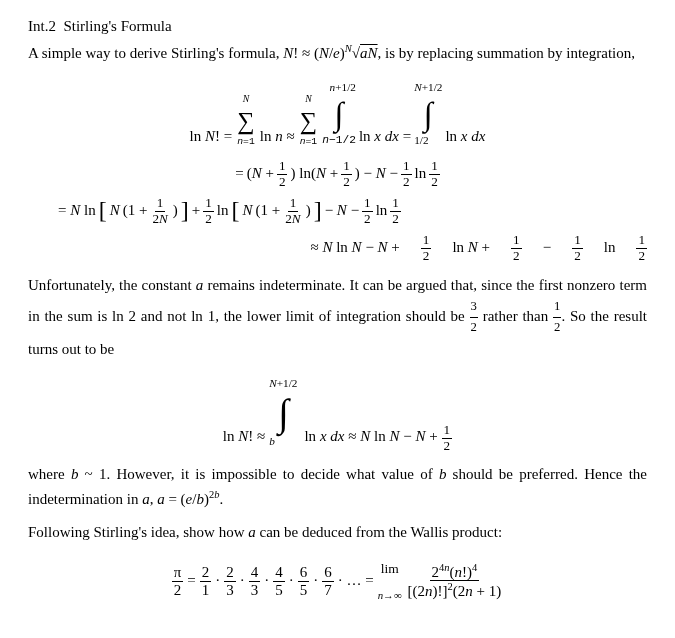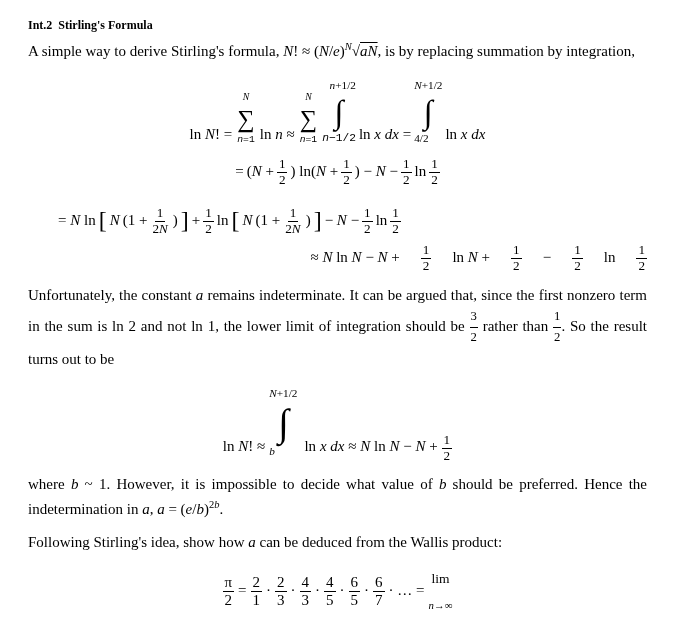--- a/index.html
+++ b/index.html
@@ -5,23 +5,23 @@
     * { margin: 0; padding: 0; box-sizing: border-box; }
     body {
       background: #fff;
       font-family: "Times New Roman", Times, serif;
       font-size: 15px;
       color: #000;
       width: 675px;
       padding: 18px 28px 18px 28px;
     }
     .section-title {
-      font-weight: bold;
+      font-weight: normal;
       margin-bottom: 6px;
-      font-size: 12px;
+      font-size: 15px;
     }
     .para {
       margin-bottom: 10px;
       line-height: 1.55;
       text-align: justify;
     }
     .math-block {
       text-align: center;
       margin: 10px 0;
       line-height: 2.2;
@@ -108,21 +108,21 @@
         <span style="font-size:0.75em; align-self:flex-end;"><em>n</em>+1/2</span>
         <span style="font-size:2.2em; line-height:0.85;">∫</span>
         <span style="font-size:0.75em; align-self:flex-start;font-family:Liberation Mono, monospace;"><em>n</em>−1/2</span>
       </div>
     </span>
     <span>ln <em>x</em> <em>dx</em> =</span>
     <span>
       <div style="display:inline-flex; flex-direction:column; align-items:center; vertical-align:middle;">
         <span style="font-size:0.75em; align-self:flex-end;"><em>N</em>+1/2</span>
         <span style="font-size:2.2em; line-height:0.85;">∫</span>
-        <span style="font-size:0.75em; align-self:flex-start;">4/2</span>
+        <span style="font-size:0.75em; align-self:flex-start;">1/2</span>
       </div>
     </span>
     <span>ln <em>x</em> <em>dx</em></span>
   </div>
 
   <div class="math-line" style="margin-top:4px; gap:3px;">
     <span>=</span>
     <span>(<em>N</em> +</span>
     <span>
       <div class="frac">
@@ -146,21 +146,21 @@
     </span>
     <span>ln</span>
     <span>
       <div class="frac">
           <span class="num">1</span>
           <span class="den">2</span>
         </div>
     </span>
   </div>
 
-  <div class="math-line" style="margin-top:16px; gap:3px; justify-content:flex-start; padding-left:30px;">
+  <div class="math-line" style="margin-top:4px; gap:3px; justify-content:flex-start; padding-left:30px;">
     <span>= <em>N</em> ln</span>
     <span class="big-bracket">[</span>
     <span><em>N</em></span>
     <span>(1 +</span>
     <span>
       <div class="frac">
           <span class="num">1</span>
           <span class="den">2<em>N</em></span>
         </div>
     </span>
@@ -319,14 +319,20 @@
       <div class="frac" style="font-size:1em;">
         <span class="num">6</span>
         <span class="den">7</span>
       </div>
     </span>
     <span>· … =</span>
     <span style="display:inline-flex; flex-direction:column; align-items:center; vertical-align:middle; font-size:0.9em;justify-content:space-between;">
       <span>lim</span>
       <span style="font-size:0.8em;"><em>n</em>→∞</span>
     </span>
+    <span>
+      <div class="frac" style="font-size:1em;">
+        <span class="num">2<sup>4<em>n</em></sup>(<em>n</em>!)<sup>4</sup></span>
+        <span class="den">[(2<em>n</em>)!]<sup>2</sup>(2<em>n</em> + 1)</span>
+      </div>
+    </span>
   </div>
 </div>
 
 </body></html>

